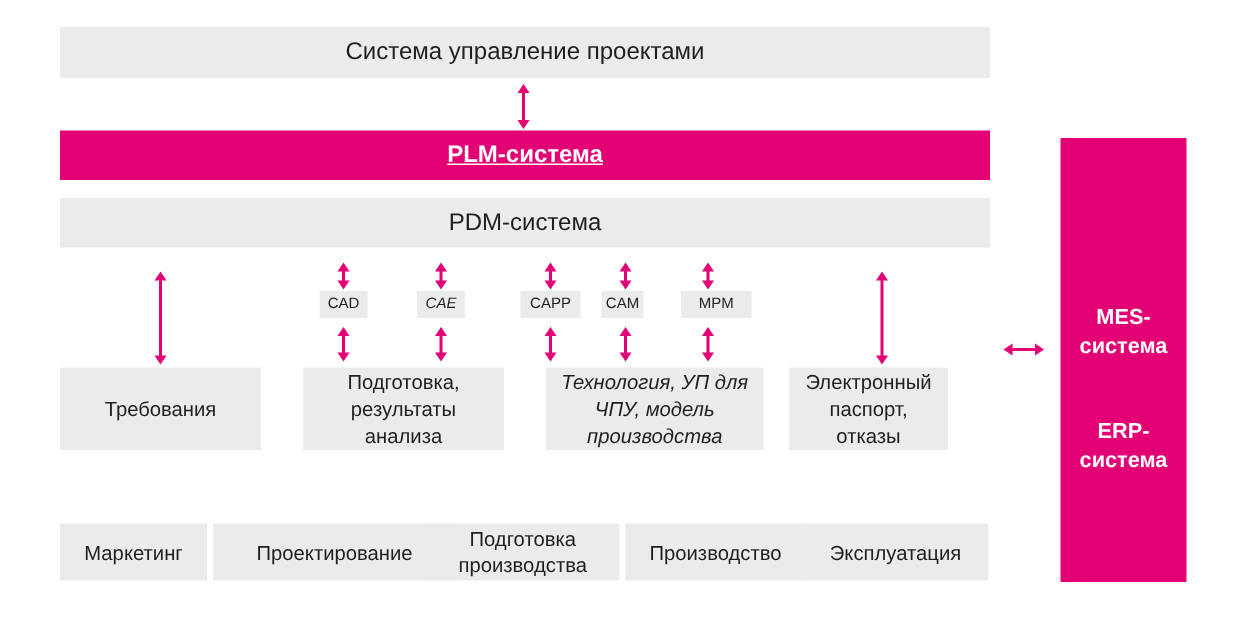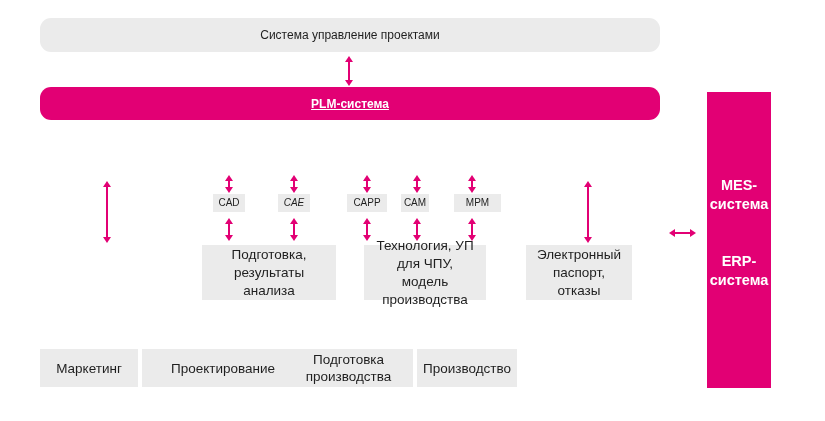--- a/index.html
+++ b/index.html
@@ -11,32 +11,32 @@
   html,body{margin:0;padding:0;background:#fff;}
   .canvas{
     position:relative;width:825px;height:421px;background:#fff;overflow:hidden;
     font-family:"Liberation Sans",sans-serif;color:var(--text-dark);
   }
   .box{
     position:absolute;background:var(--box-gray);
     display:flex;align-items:center;justify-content:center;
     text-align:center;font-size:13.5px;line-height:18px;
   }
-  .wide{left:40px;width:620px;font-size:12px;border-radius:11px;}
+  .wide{left:40px;width:620px;font-size:16px;}
   .top-box{top:18px;height:34px;}
   .plm-box{top:87px;height:33px;background:var(--magenta);color:var(--text-white);font-weight:bold;text-decoration:underline;}
   .pdm-box{top:132px;height:33px;}
   .tool{top:194px;height:18px;font-size:10px;line-height:10px;text-align:right;}
   .artifact{top:245px;height:55px;padding:0 9px;box-sizing:border-box;}
   .stage{top:349px;height:38px;padding:0 8px;box-sizing:border-box;line-height:17px;}
   .side-box{
-    position:absolute;left:707px;top:92px;width:64px;height:296px;
+    position:absolute;left:707px;top:92px;width:84px;height:296px;
     background:var(--magenta);color:var(--text-white);
     display:flex;flex-direction:column;align-items:center;
-    padding-top:84px;box-sizing:border-box;gap:38px;
+    padding-top:111px;box-sizing:border-box;gap:38px;
     font-weight:bold;font-size:14.5px;line-height:19px;text-align:center;
     white-space:pre-line;
   }
   
   .varrow{position:absolute;width:8px;}
   .varrow i{position:absolute;left:3px;top:3px;bottom:3px;width:2px;background:var(--magenta);}
   .varrow::before{content:"";position:absolute;left:0;top:0;width:0;height:0;
     border-left:4px solid transparent;border-right:4px solid transparent;border-bottom:6px solid var(--magenta);}
   .varrow::after{content:"";position:absolute;left:0;bottom:0;width:0;height:0;
     border-left:4px solid transparent;border-right:4px solid transparent;border-top:6px solid var(--magenta);}
@@ -58,20 +58,23 @@
   </div>
 
   <div class="varrow" style="left:345px;top:56px;height:30px;">
       <i></i>
     </div>
 
   <div class="box wide plm-box">
     <span>PLM-система</span>
   </div>
 
+  <div class="box wide pdm-box">
+    <span>PDM-система</span>
+  </div>
 
   <div class="varrow" style="left:225px;top:175px;height:18px;">
       <i></i>
     </div>
   <div class="varrow" style="left:290px;top:175px;height:18px;">
       <i></i>
     </div>
   <div class="varrow" style="left:363px;top:175px;height:18px;">
       <i></i>
     </div>
@@ -114,41 +117,47 @@
       <i></i>
     </div>
 
   <div class="varrow" style="left:103px;top:181px;height:62px;">
       <i></i>
     </div>
   <div class="varrow" style="left:584px;top:181px;height:62px;">
       <i></i>
     </div>
 
+  <div class="box artifact" style="left:40px;width:134px;">
+    <span>Требования</span>
+  </div>
   <div class="box artifact" style="left:202px;width:134px;">
     <span>Подготовка, результаты анализа</span>
   </div>
-  <div class="box artifact" style="left:364px;width:122px;">
+  <div class="box artifact" style="left:364px;width:145px;font-style:italic;">
     <span>Технология, УП для ЧПУ, модель производства</span>
   </div>
   <div class="box artifact" style="left:526px;width:106px;">
     <span>Электронный паспорт, отказы</span>
   </div>
 
   <div class="box stage" style="left:40px;width:98px;">
     <span>Маркетинг</span>
   </div>
   <div class="box stage" style="left:142px;width:162px;">
     <span>Проектирование</span>
   </div>
   <div class="box stage" style="left:284px;width:129px;">
     <span>Подготовка производства</span>
   </div>
-  <div class="box stage" style="left:417px;width:100px;">
+  <div class="box stage" style="left:417px;width:120px;">
     <span>Производство</span>
+  </div>
+  <div class="box stage" style="left:535px;width:124px;">
+    <span>Эксплуатация</span>
   </div>
 
   <div class="harrow" style="left:669px;top:229px;width:27px;">
       <i></i>
     </div>
 
   <div class="side-box">
     <span>MES-
 система</span>
     <span>ERP-

